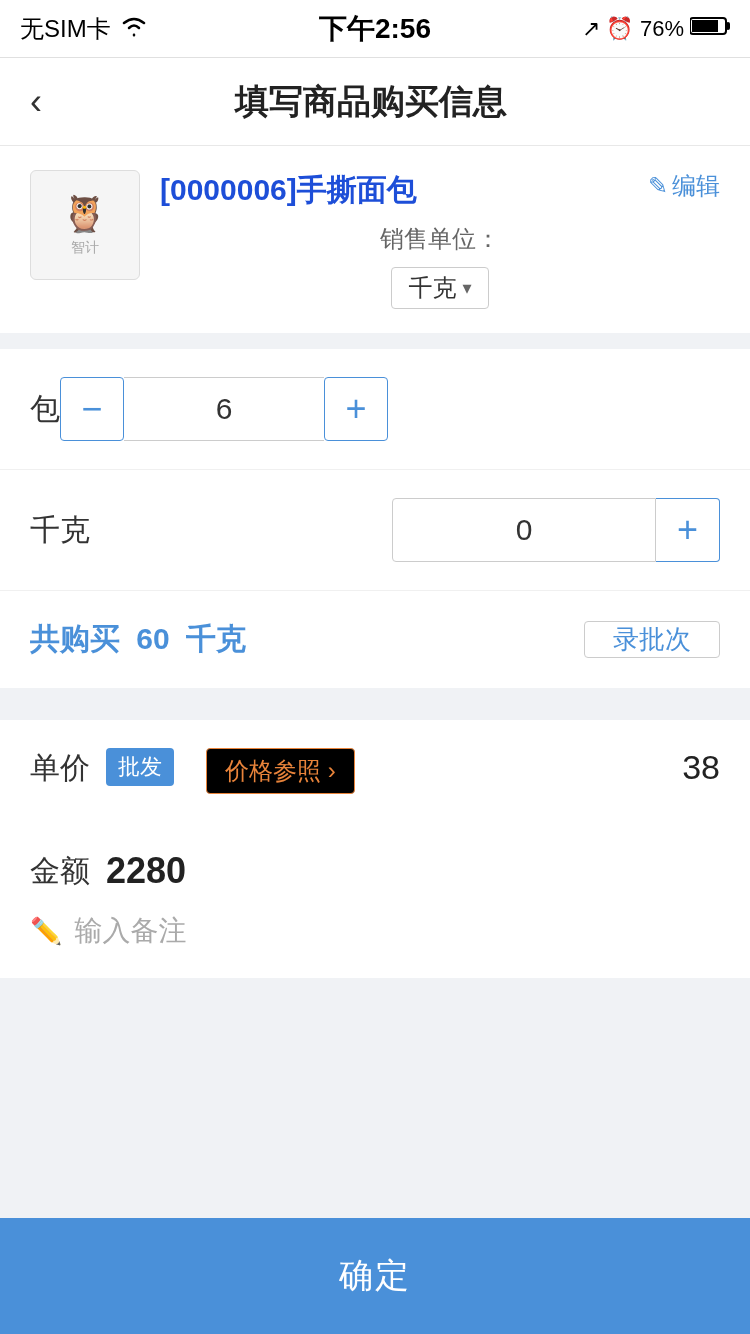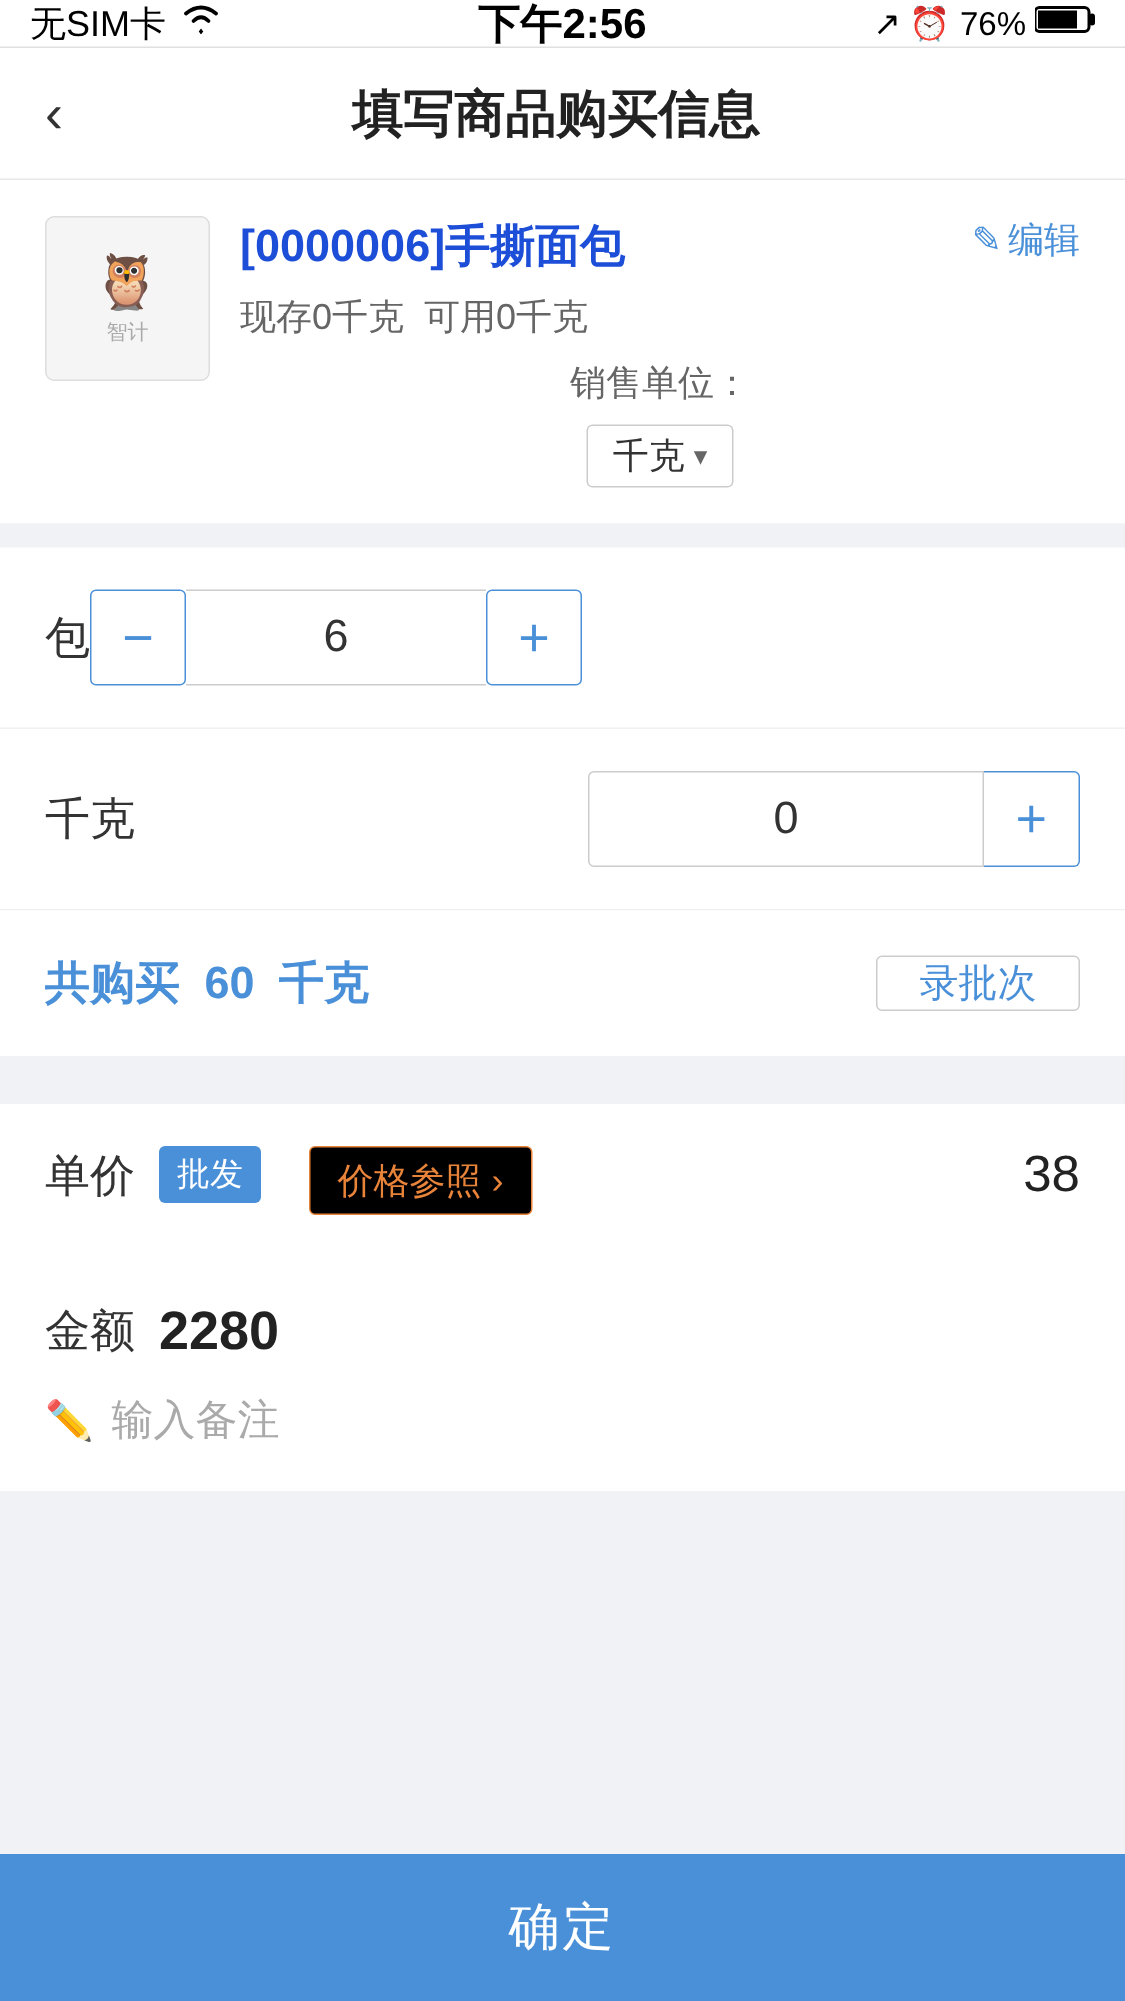--- a/index.html
+++ b/index.html
@@ -9,21 +9,21 @@
       min-height: 1334px;
       background: #f0f2f5;
       font-family: -apple-system, "PingFang SC", "Helvetica Neue", sans-serif;
       font-size: 28px;
       color: #333;
       position: relative;
     }
 
     
     .status-bar {
-      height: 32px;
+      height: 58px;
       background: #fff;
       display: flex;
       align-items: center;
       justify-content: space-between;
       padding: 0 20px;
       font-size: 24px;
       color: #000;
       border-bottom: 1px solid #e0e0e0;
     }
     .status-left { display: flex; align-items: center; gap: 8px; font-size: 24px; }
@@ -311,21 +311,21 @@
       flex: 1;
       min-height: 300px;
     }
 
     
     .confirm-btn {
       position: fixed;
       bottom: 0;
       left: 0;
       width: 750px;
-      height: 98px;
+      height: 116px;
       background: #4a90d9;
       color: #fff;
       font-size: 34px;
       font-weight: 500;
       display: flex;
       align-items: center;
       justify-content: center;
       cursor: pointer;
       letter-spacing: 2px;
     }
@@ -370,23 +370,20 @@
     <span class="product-image-text">智计</span>
   </div>
   <div class="product-info">
     <div class="product-name-row">
       <div class="product-name">[0000006]手撕面包</div>
       <div class="edit-btn">
         <span>✎</span>
         <span>编辑</span>
       </div>
     </div>
-    <div class="product-stock">
-      <span>现存0千克</span>&nbsp;&nbsp;<span>可用0千克</span>
-    </div>
     <div class="product-unit-row">
       <span>销售单位：</span>
       <div class="unit-select">
         <span>千克</span>
         <span class="chevron-down">▾</span>
       </div>
     </div>
   </div>
 </div>
 

